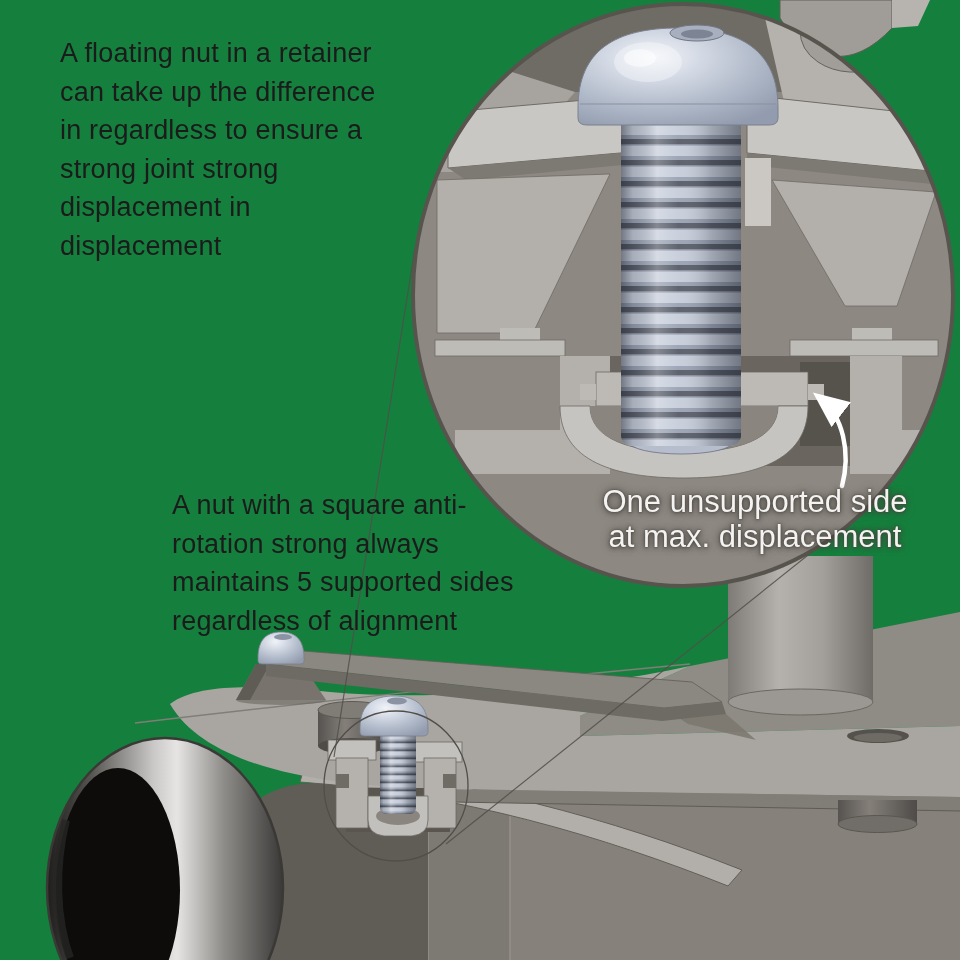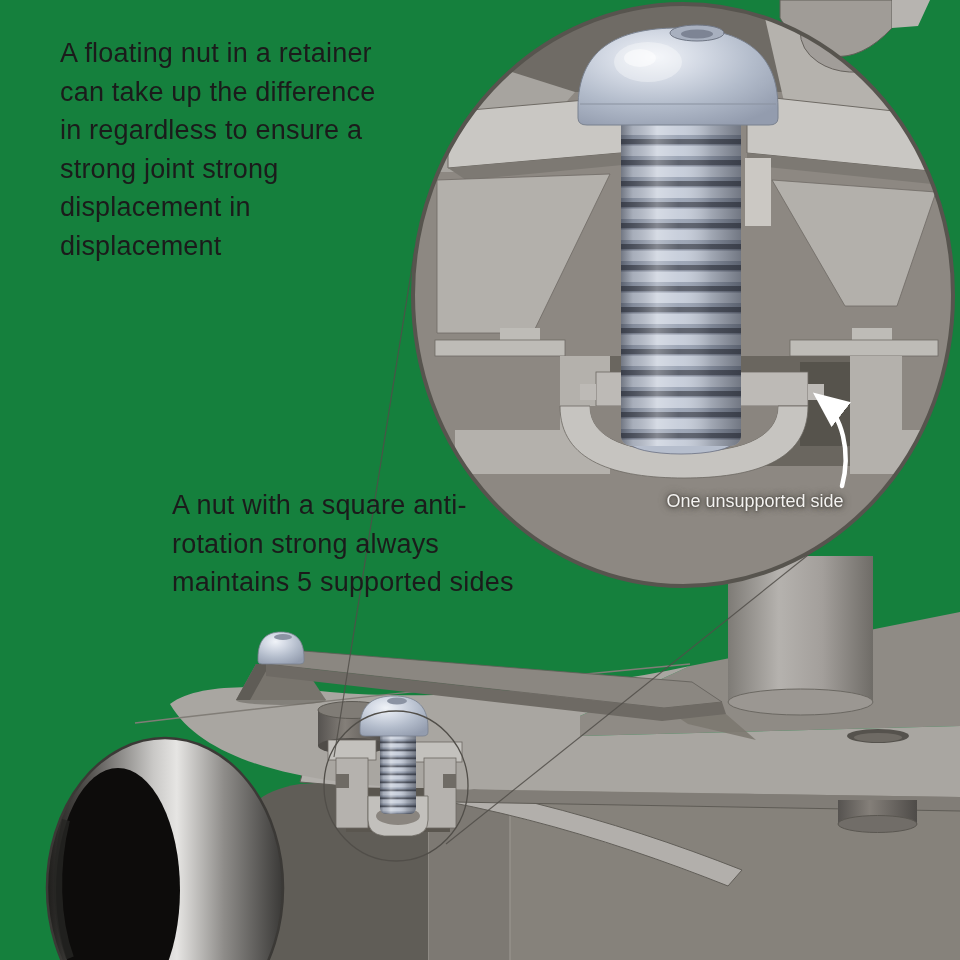--- a/index.html
+++ b/index.html
@@ -3,21 +3,21 @@
 <meta charset="utf-8">
 <style>
   html,body{margin:0;padding:0;background:#ffffff;}
   #stage{position:relative;width:960px;height:960px;overflow:hidden;background:#15803d;
          font-family:"Liberation Sans",sans-serif;}
   #cad{position:absolute;left:0;top:0;width:960px;height:960px;}
   .note{position:absolute;color:#1b1b1b;font-size:27px;line-height:38.5px;letter-spacing:0.2px;}
   #note-floating{left:60px;top:34px;width:420px;}
   #note-square{left:140px;top:486px;width:440px;margin-left:32px;}
   #detail-label{position:absolute;left:570px;top:484px;width:370px;text-align:center;
-      color:#f4f3f1;font-size:18px;line-height:35px;
+      color:#f4f3f1;font-size:31px;line-height:35px;
       text-shadow:0 0 9px rgba(72,68,62,.95),0 1px 4px rgba(72,68,62,.85),0 0 2px rgba(72,68,62,.9);}
 </style>
 </head>
 <body>
 
 <div id="stage">
 
 <svg id="cad" viewBox="0 0 960 960" xmlns="http://www.w3.org/2000/svg">
   <defs>
     <clipPath id="bigClip">
@@ -225,19 +225,21 @@
   <div>in regardless to ensure a</div>
   <div>strong joint strong</div>
   <div>displacement in</div>
   <div>displacement</div>
 </div>
 
 <div class="note" id="note-square">
   <div>A nut with a square anti-</div>
   <div>rotation strong always</div>
   <div>maintains 5 supported sides</div>
+  <div>regardless of alignment</div>
 </div>
 
 <div id="detail-label">
   <div>One unsupported side</div>
+  <div>at max. displacement</div>
 </div>
 
 </div>
 
 </body></html>

